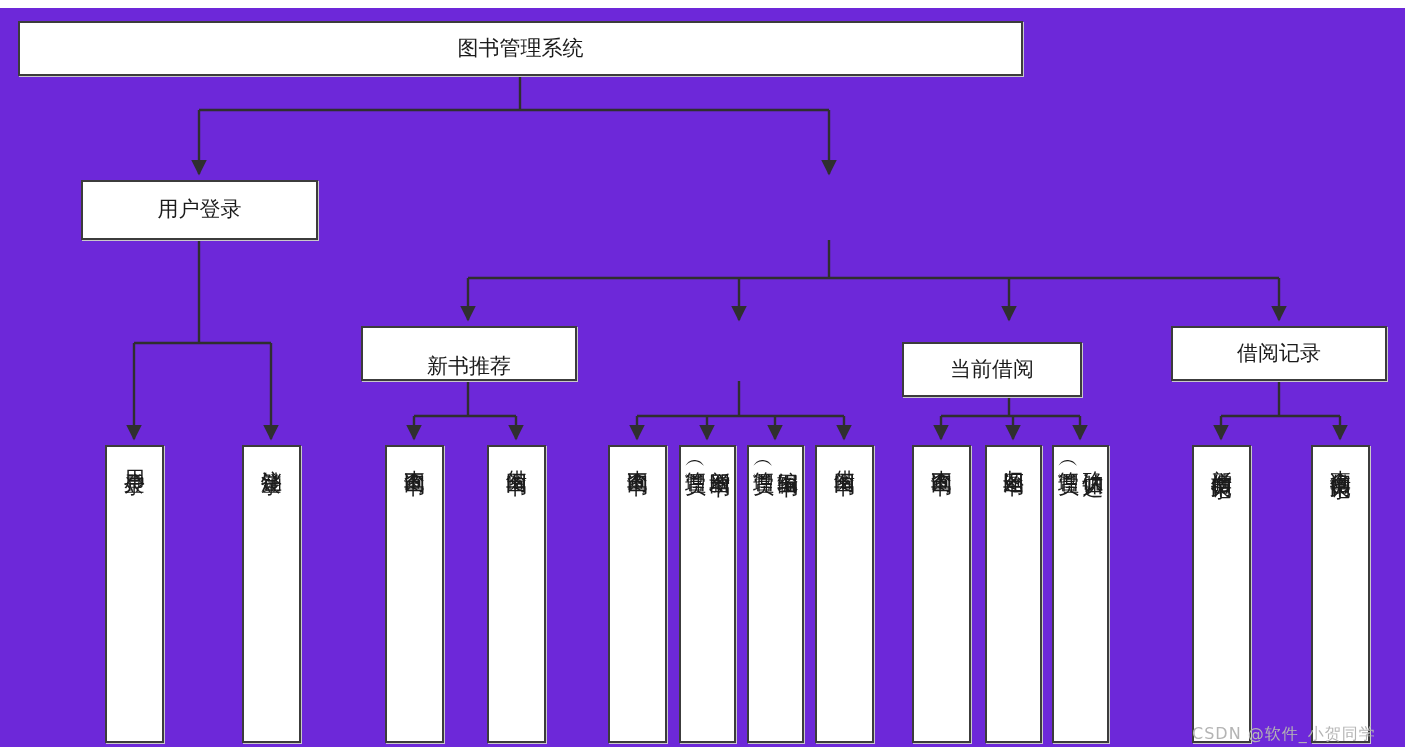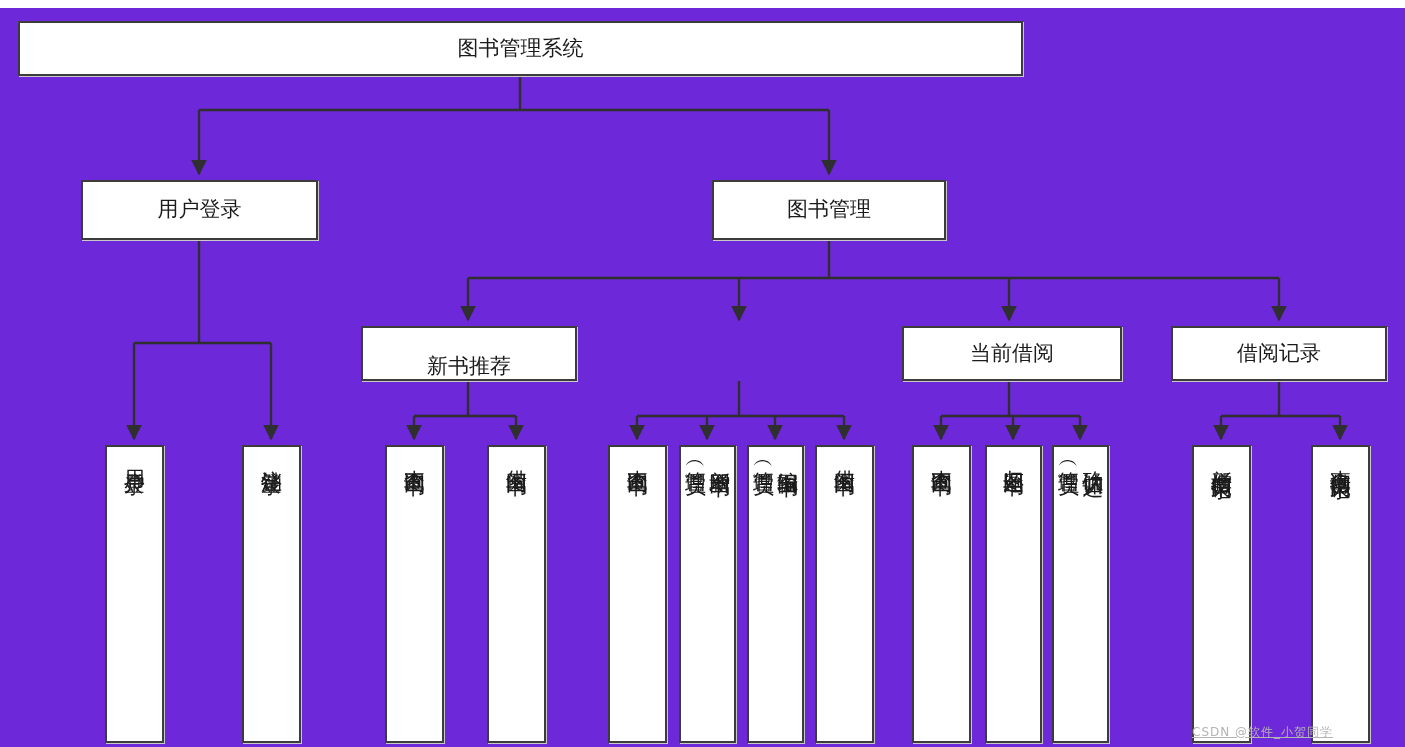--- a/index.html
+++ b/index.html
@@ -9,22 +9,22 @@
   #wires{position:absolute;left:0;top:0;width:1405px;height:747px;}
   .node{position:absolute;box-sizing:border-box;background:#ffffff;
         border:2px solid #3c3c3c;display:flex;align-items:center;justify-content:center;
         box-shadow:1px 1px 0 0 #c9c9c9;}
   .node .lbl{color:#1b1b1b;text-align:center;line-height:1.12;white-space:pre;}
   .h-node .lbl{font-size:21px;}
   .v-node{align-items:flex-start;padding-top:6px;}
   .v-node .lbl{writing-mode:vertical-rl;text-orientation:upright;
                font-size:21px;letter-spacing:2px;line-height:1.15;}
   .v-node.two-col{align-items:flex-start;}
-  .watermark{position:absolute;color:#b4b4b4;font-size:12px;letter-spacing:1px;
-             white-space:nowrap;user-select:none;text-decoration:underline;}
+  .watermark{position:absolute;color:#b4b4b4;font-size:16px;letter-spacing:1px;
+             white-space:nowrap;user-select:none;}
 </style>
 </head>
 <body>
 
 <div id="canvas" style="background: #6d28d9; margin-top: 8px;">
 
   <svg id="wires" viewBox="0 0 1405 747" xmlns="http://www.w3.org/2000/svg">
     <defs>
       <marker id="arrow" viewBox="0 0 10 10" refX="9" refY="5" markerWidth="6.5" markerHeight="6.5" orient="auto-start-reverse">
         <path d="M 0 0 L 10 5 L 0 10 z" fill="#2f2f2f"></path>
@@ -75,28 +75,25 @@
     </g>
   </svg>
 
   <div class="node h-node" style="left: 18px; top: 13px; width: 1005px; height: 55px; border-color: rgb(60, 60, 60); background: rgb(255, 255, 255);">
     <span class="lbl" style="color: rgb(27, 27, 27);">图书管理系统</span>
   </div>
 
   <div class="node h-node" style="left: 81px; top: 172px; width: 237px; height: 60px; border-color: rgb(60, 60, 60); background: rgb(255, 255, 255);">
     <span class="lbl" style="color: rgb(27, 27, 27);">用户登录</span>
   </div>
-  <div class="node h-node" style="left: 712px; top: 172px; width: 234px; height: 60px; border-color: rgb(60, 60, 60); background: rgb(255, 255, 255);">
-    <span class="lbl" style="color: rgb(27, 27, 27);">图书管理</span>
-  </div>
 
   <div class="node h-node" style="left: 361px; top: 318px; width: 216px; height: 55px; border-color: rgb(60, 60, 60); background: rgb(255, 255, 255); align-items: flex-end;">
     <span class="lbl" style="color: rgb(27, 27, 27);">新书推荐</span>
   </div>
-  <div class="node h-node" style="left: 902px; top: 318px; width: 220px; height: 55px; border-color: rgb(60, 60, 60); background: rgb(255, 255, 255);">
+  <div class="node h-node" style="left: 902px; top: 334px; width: 180px; height: 55px; border-color: rgb(60, 60, 60); background: rgb(255, 255, 255);">
     <span class="lbl" style="color: rgb(27, 27, 27);">当前借阅</span>
   </div>
   <div class="node h-node" style="left: 1171px; top: 318px; width: 216px; height: 55px; border-color: rgb(60, 60, 60); background: rgb(255, 255, 255);">
     <span class="lbl" style="color: rgb(27, 27, 27);">借阅记录</span>
   </div>
 
   <div class="node v-node" style="left: 105px; top: 437px; width: 59px; height: 298px; border-color: rgb(60, 60, 60); background: rgb(255, 255, 255);">
     <span class="lbl" style="color: rgb(27, 27, 27);">用户登录</span>
   </div>
   <div class="node v-node" style="left: 242px; top: 437px; width: 59px; height: 298px; border-color: rgb(60, 60, 60); background: rgb(255, 255, 255);">

